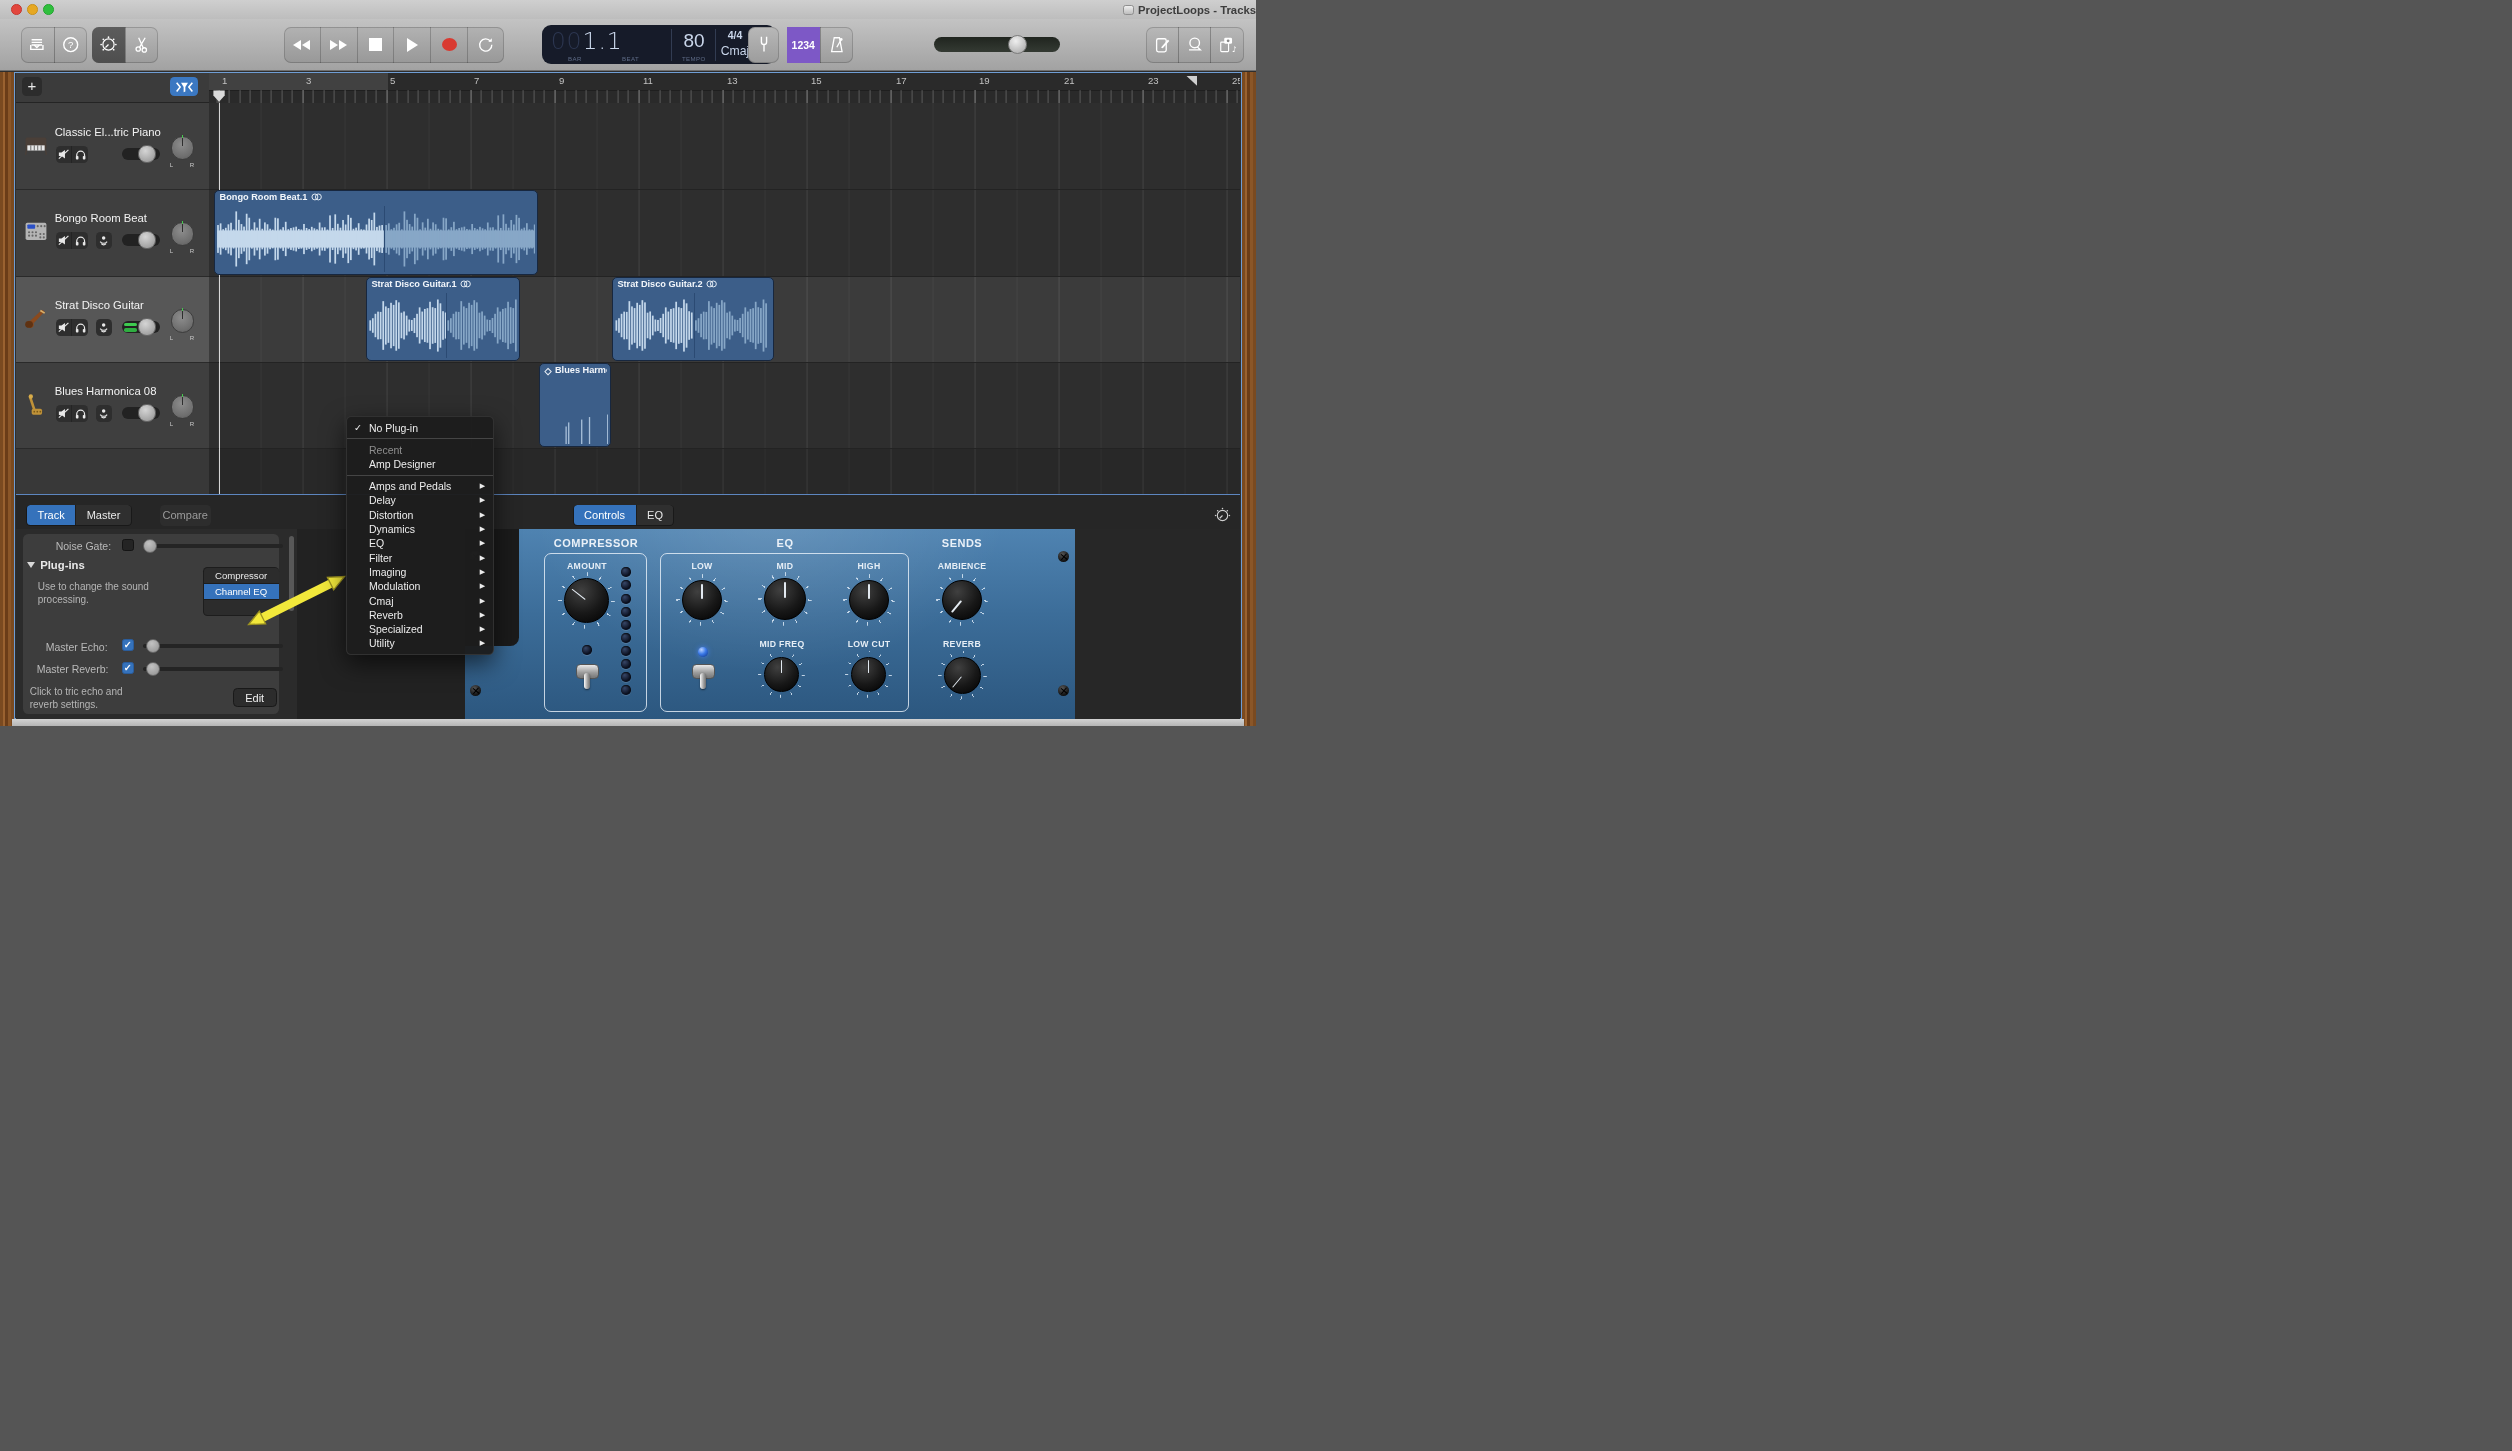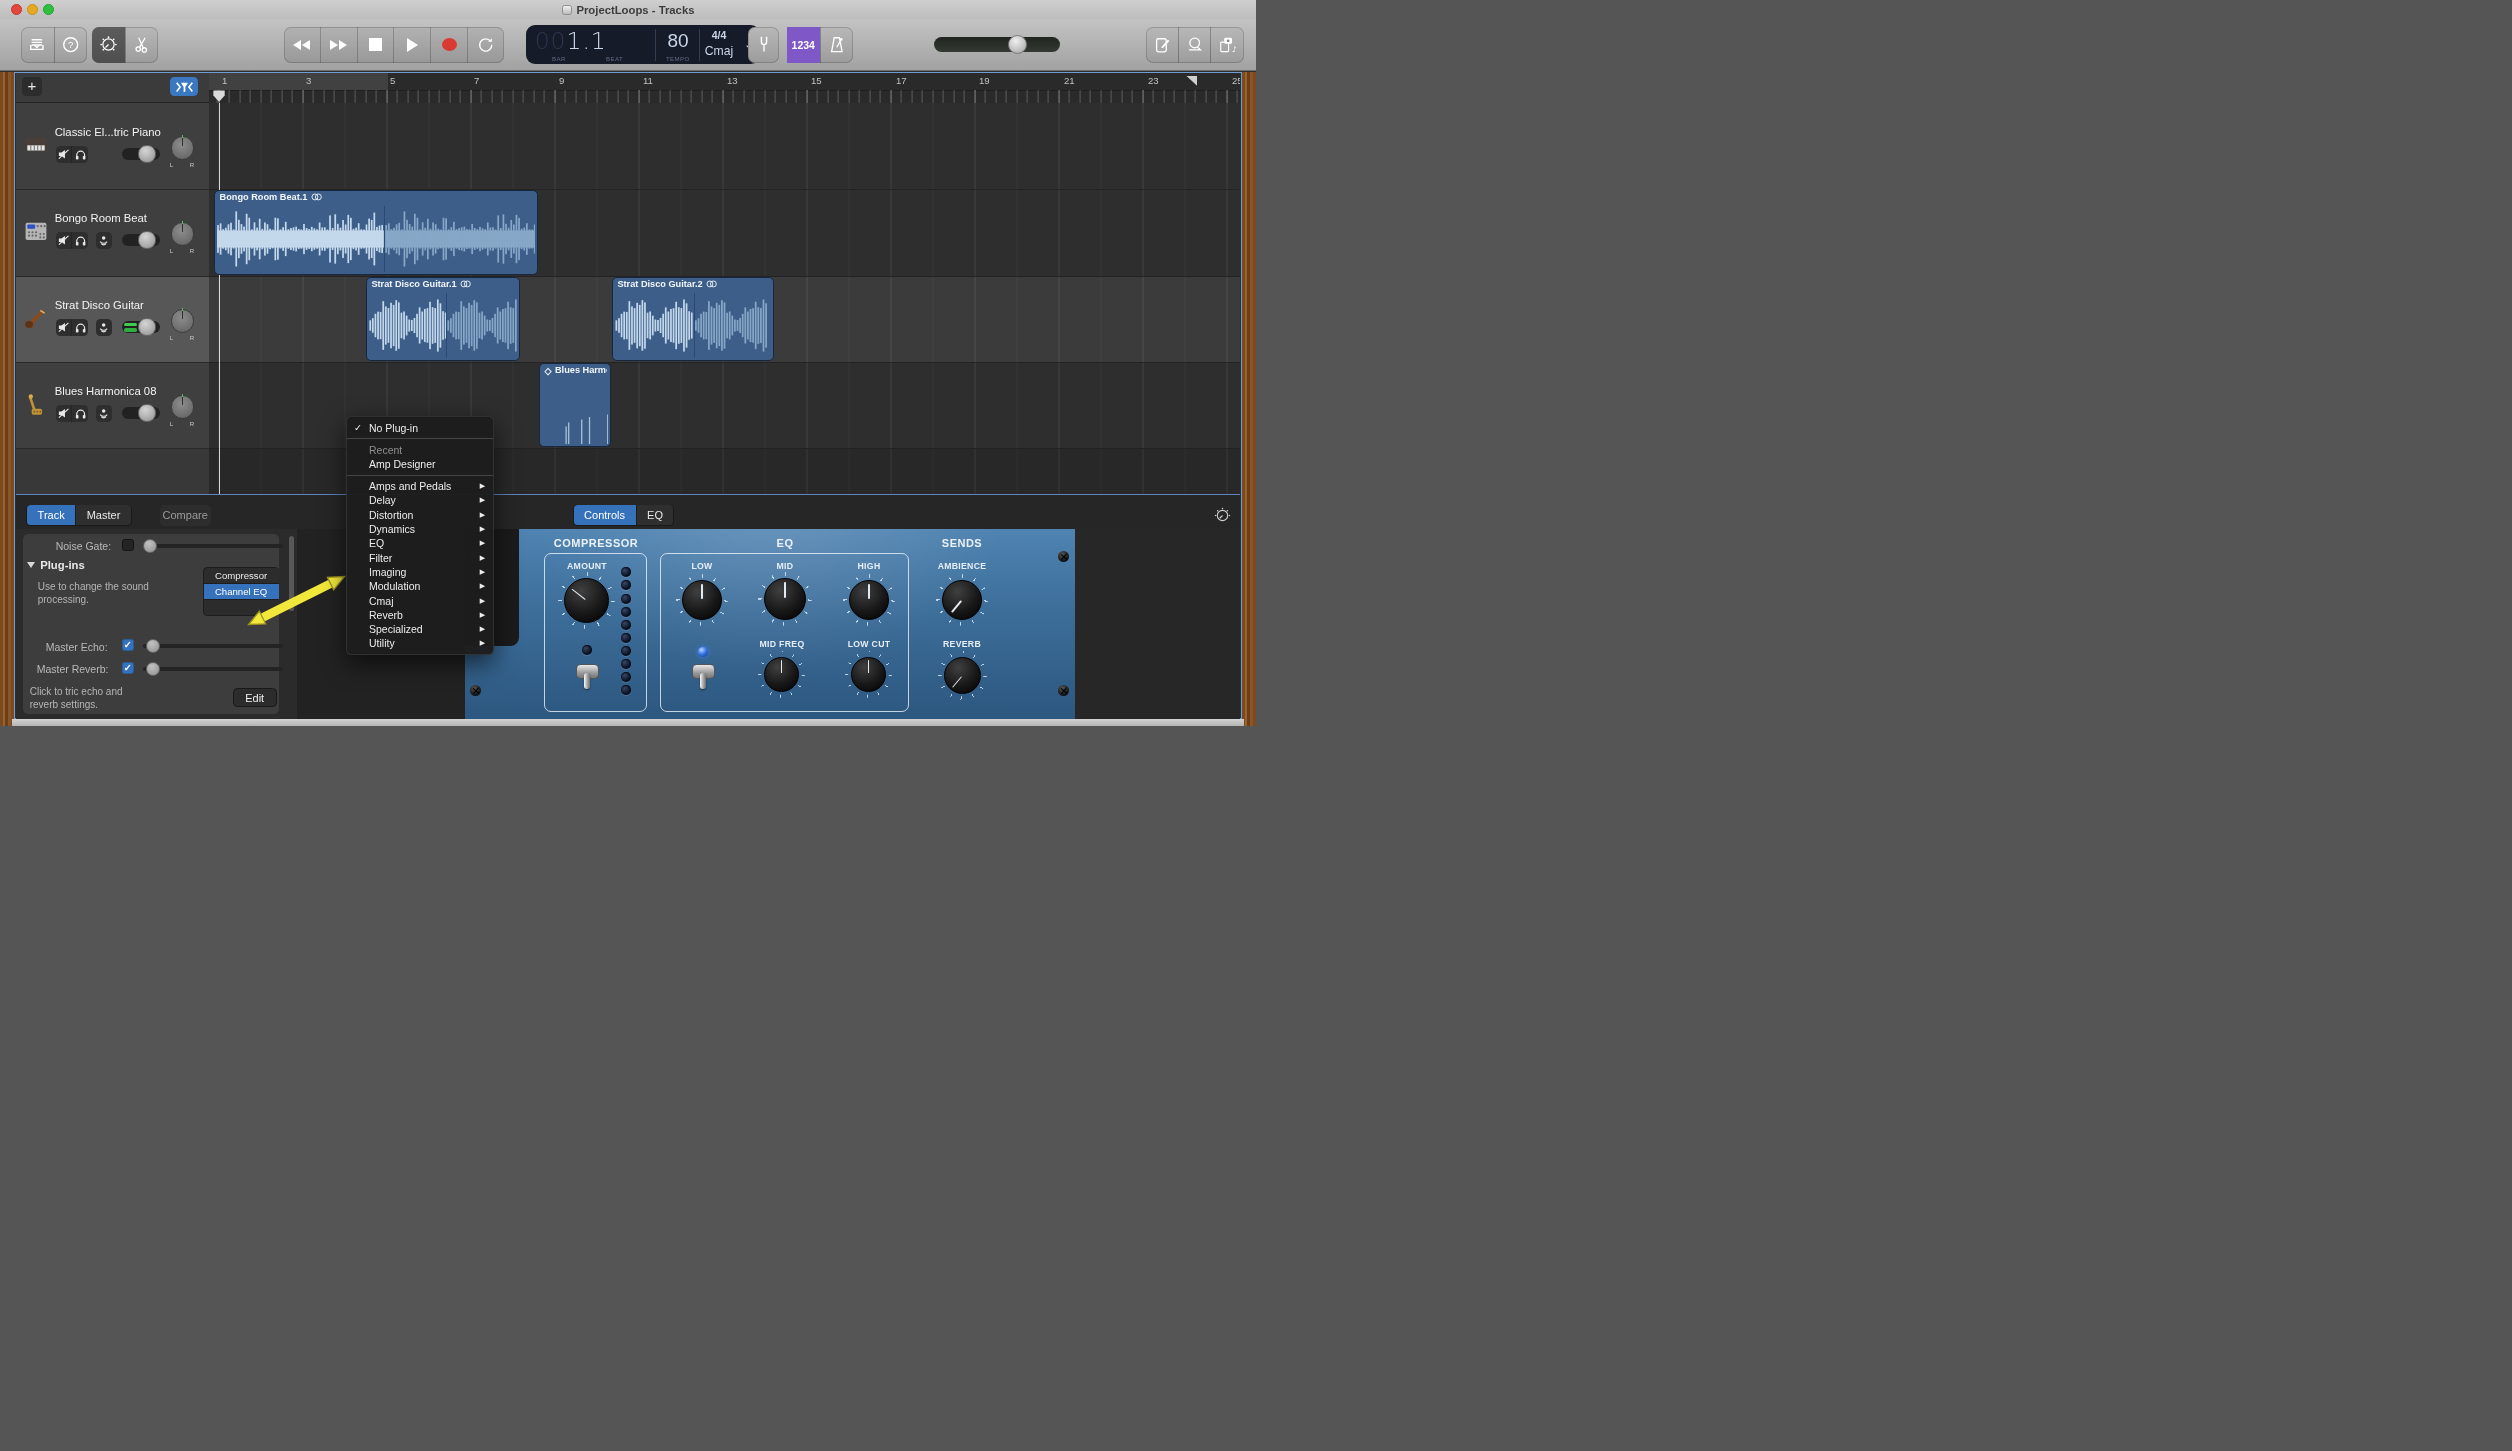--- a/index.html
+++ b/index.html
@@ -9,21 +9,21 @@
   .wood{position:absolute;top:72px;bottom:0;width:14px;z-index:1;
     background:repeating-linear-gradient(90deg,#7a4a20 0 2.6px,#9a6230 2.6px 5.2px,#6b3d18 5.2px 7.9px,#8a5628 7.9px 11.3px);}
   .wood.left{left:0}.wood.right{right:0}
   
   .titlebar{position:absolute;left:0;top:0;width:100%;height:19px;z-index:5;
     background:linear-gradient(#cfcfcf,#bdbdbd);}
   .tl{position:absolute;top:4.4px;width:10.5px;height:10.5px;border-radius:50%;}
   .tl.red{left:11.3px;background:#e2463d;border:0.9px solid #c43a32;box-sizing:border-box}
   .tl.yellow{left:27px;background:#e6a822;border:0.9px solid #c9921d;box-sizing:border-box}
   .tl.green{left:43px;background:#2fbf3d;border:0.9px solid #27a433;box-sizing:border-box}
-  .wintitle{position:absolute;top:3.5px;left:0;right:0;text-align:center;font-size:11.3px;font-weight:700;color:#3d3d3d;}
+  .wintitle{position:absolute;top:3.5px;left:0;right:0;text-align:right;font-size:11.3px;font-weight:700;color:#3d3d3d;}
   .wintitle .docicon{display:inline-block;width:10.5px;height:10.5px;border-radius:2.6px;vertical-align:-1.7px;margin-right:4.4px;
     background:linear-gradient(#efefef,#bdbdbd);border:0.9px solid #8f8f8f;box-sizing:border-box;}
   
   .toolbar{position:absolute;left:0;top:19px;width:100%;height:52px;z-index:5;
     background:linear-gradient(#c3c3c3,#a2a2a2);border-bottom:0.9px solid #6f6f6f;box-sizing:border-box;}
   .tbtn{position:absolute;top:7.9px;height:36px;background:linear-gradient(#b8b8b8,#9c9c9c);
     border-radius:7px;box-shadow:inset 0 0 0 0.9px rgba(0,0,0,.18);display:flex;align-items:center;justify-content:center;}
   .tbtn .half{width:50%;height:100%;display:flex;align-items:center;justify-content:center;}
   .tbtn .half + .half{border-left:0.9px solid rgba(0,0,0,.25);}
   .half.sel{background:linear-gradient(#5c5c5c,#4e4e4e);border-radius:7px 0 0 7px;}
@@ -34,21 +34,21 @@
   .transport .tcell{flex:1;display:flex;align-items:center;justify-content:center;border-left:0.9px solid rgba(0,0,0,.2);}
   .transport .tcell:first-child{border-left:none}
   .tri{width:0;height:0;border-style:solid}
   .tri.r{border-width:7px 0 7px 11.3px;border-color:transparent transparent transparent #fff}
   .tri.l{border-width:7px 11.3px 7px 0;border-color:transparent #fff transparent transparent}
   .tri.sm.r{border-width:5.2px 0 5.2px 8.7px}
   .tri.sm.l{border-width:5.2px 8.7px 5.2px 0}
   .sq{width:13px;height:13px;background:#fff}
   .rec{width:15px;height:13px;border-radius:50%;background:#d93a31}
   
-  .lcd{position:absolute;left:526px;top:6.1px;width:221px;height:39px;background:#161b29;border-radius:9px;color:#c9d6ea;padding-left:13px;}
+  .lcd{position:absolute;left:542px;top:6.1px;width:221px;height:39px;background:#161b29;border-radius:9px;color:#c9d6ea;padding-left:13px;}
   .lcd .vsep{position:absolute;top:3.5px;bottom:3.5px;width:0.9px;background:#323c52;}
   .lcd .pos{position:absolute;left:8.7px;top:1.7px;font-size:23.6px;font-weight:300;letter-spacing:0.9px;font-family:"DejaVu Sans",sans-serif;}
   .lcd .pos .ghost{color:#2c3650}
   .lcd .lab{position:absolute;font-size:6.1px;letter-spacing:0.4px;color:#5d6a85;bottom:2.6px;}
   .lcd .tempo{position:absolute;left:133px;top:5.2px;width:38px;text-align:center;font-size:19px;font-weight:300;}
   .lcd .sig{position:absolute;left:174px;top:3.5px;width:38px;text-align:center;font-size:10.5px;font-weight:600;}
   .lcd .key{position:absolute;left:174px;top:19px;width:38px;text-align:center;font-size:12.2px;}
   .chev{position:absolute;right:4.4px;top:16.6px;width:7px;height:7px;border-right:1.7px solid #cfd9ea;border-bottom:1.7px solid #cfd9ea;transform:rotate(45deg);}
   .purple{background:#7d58c6 !important;color:#fff;font-size:10.5px;font-weight:700;}
   

